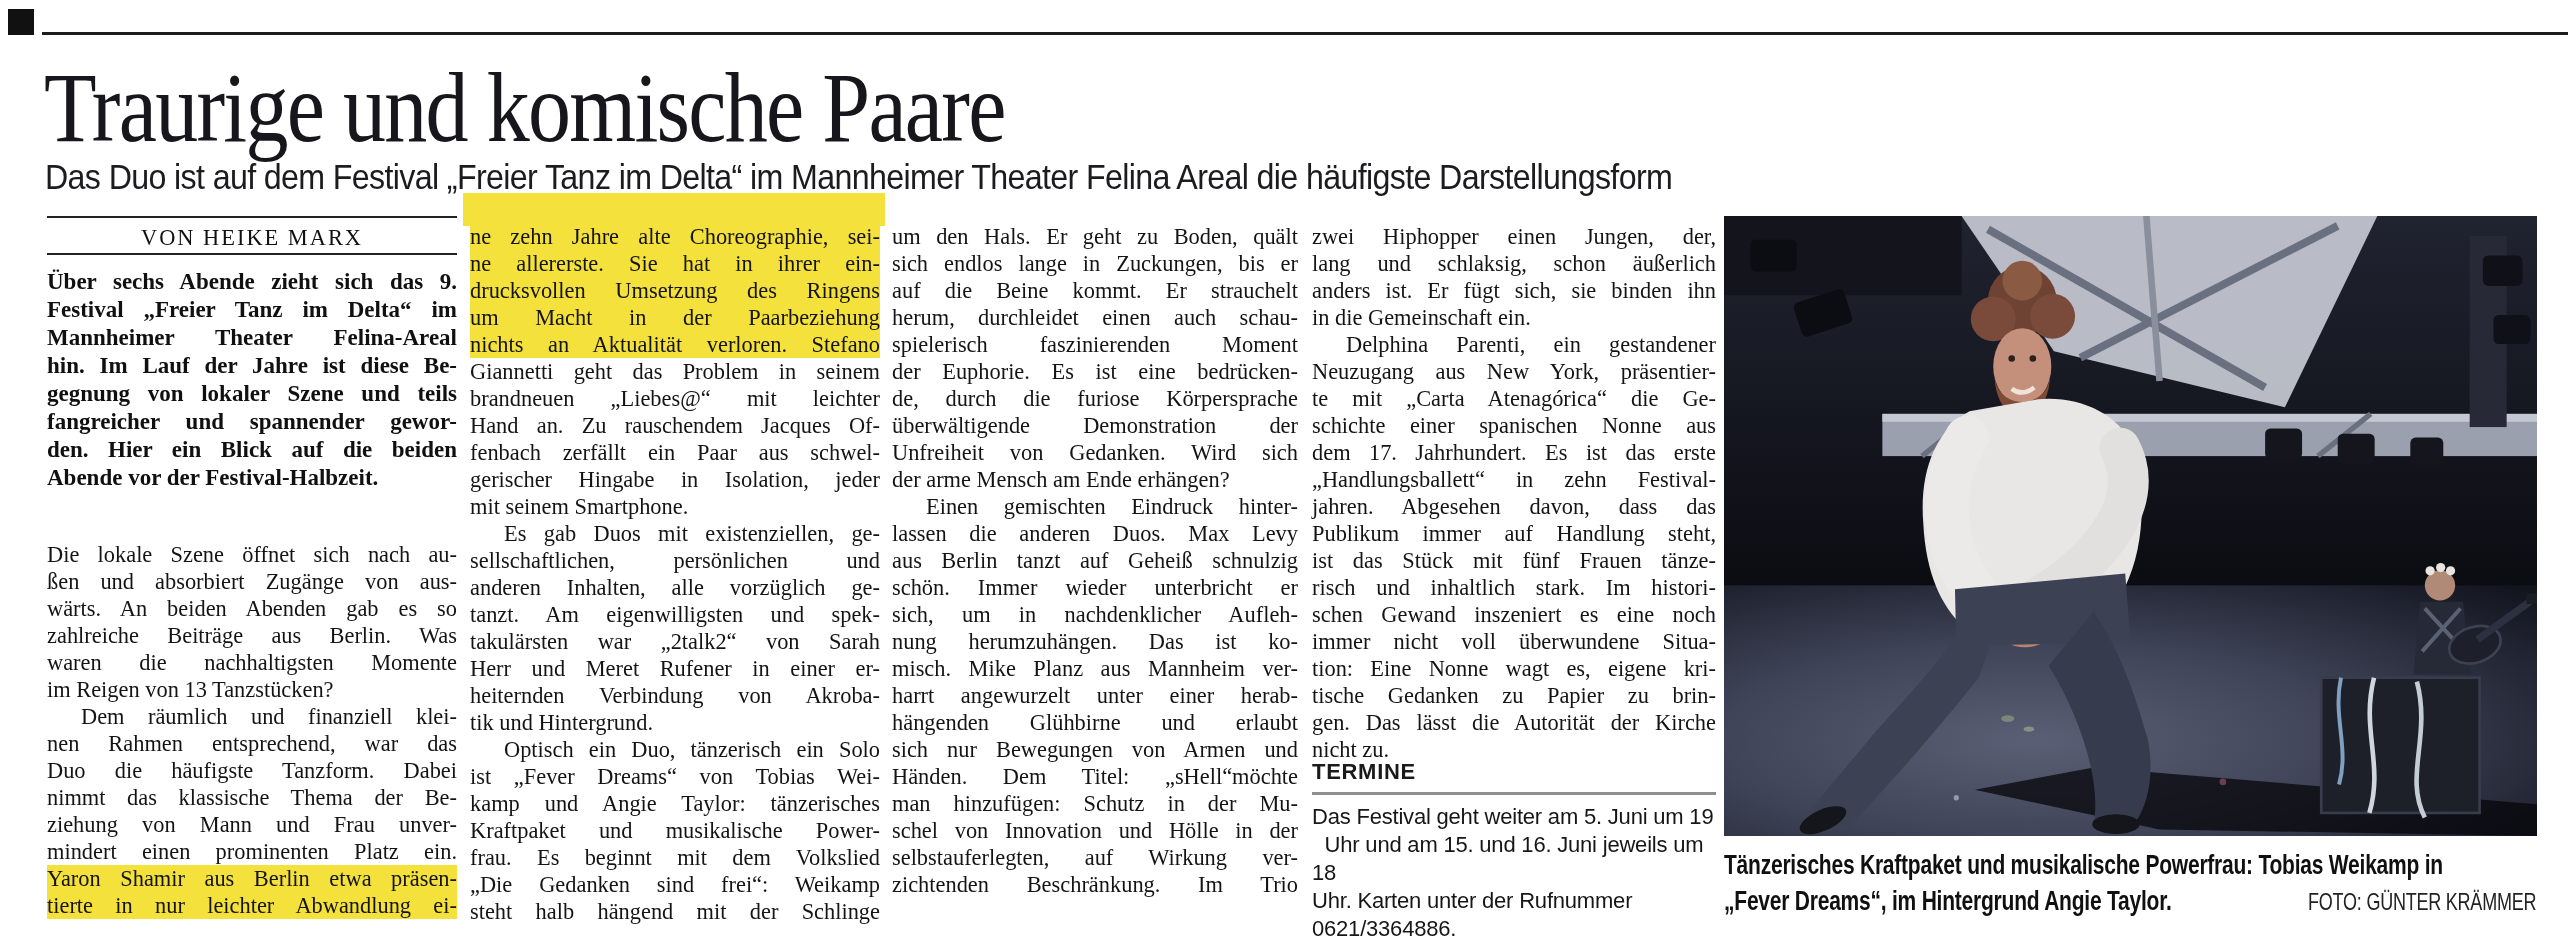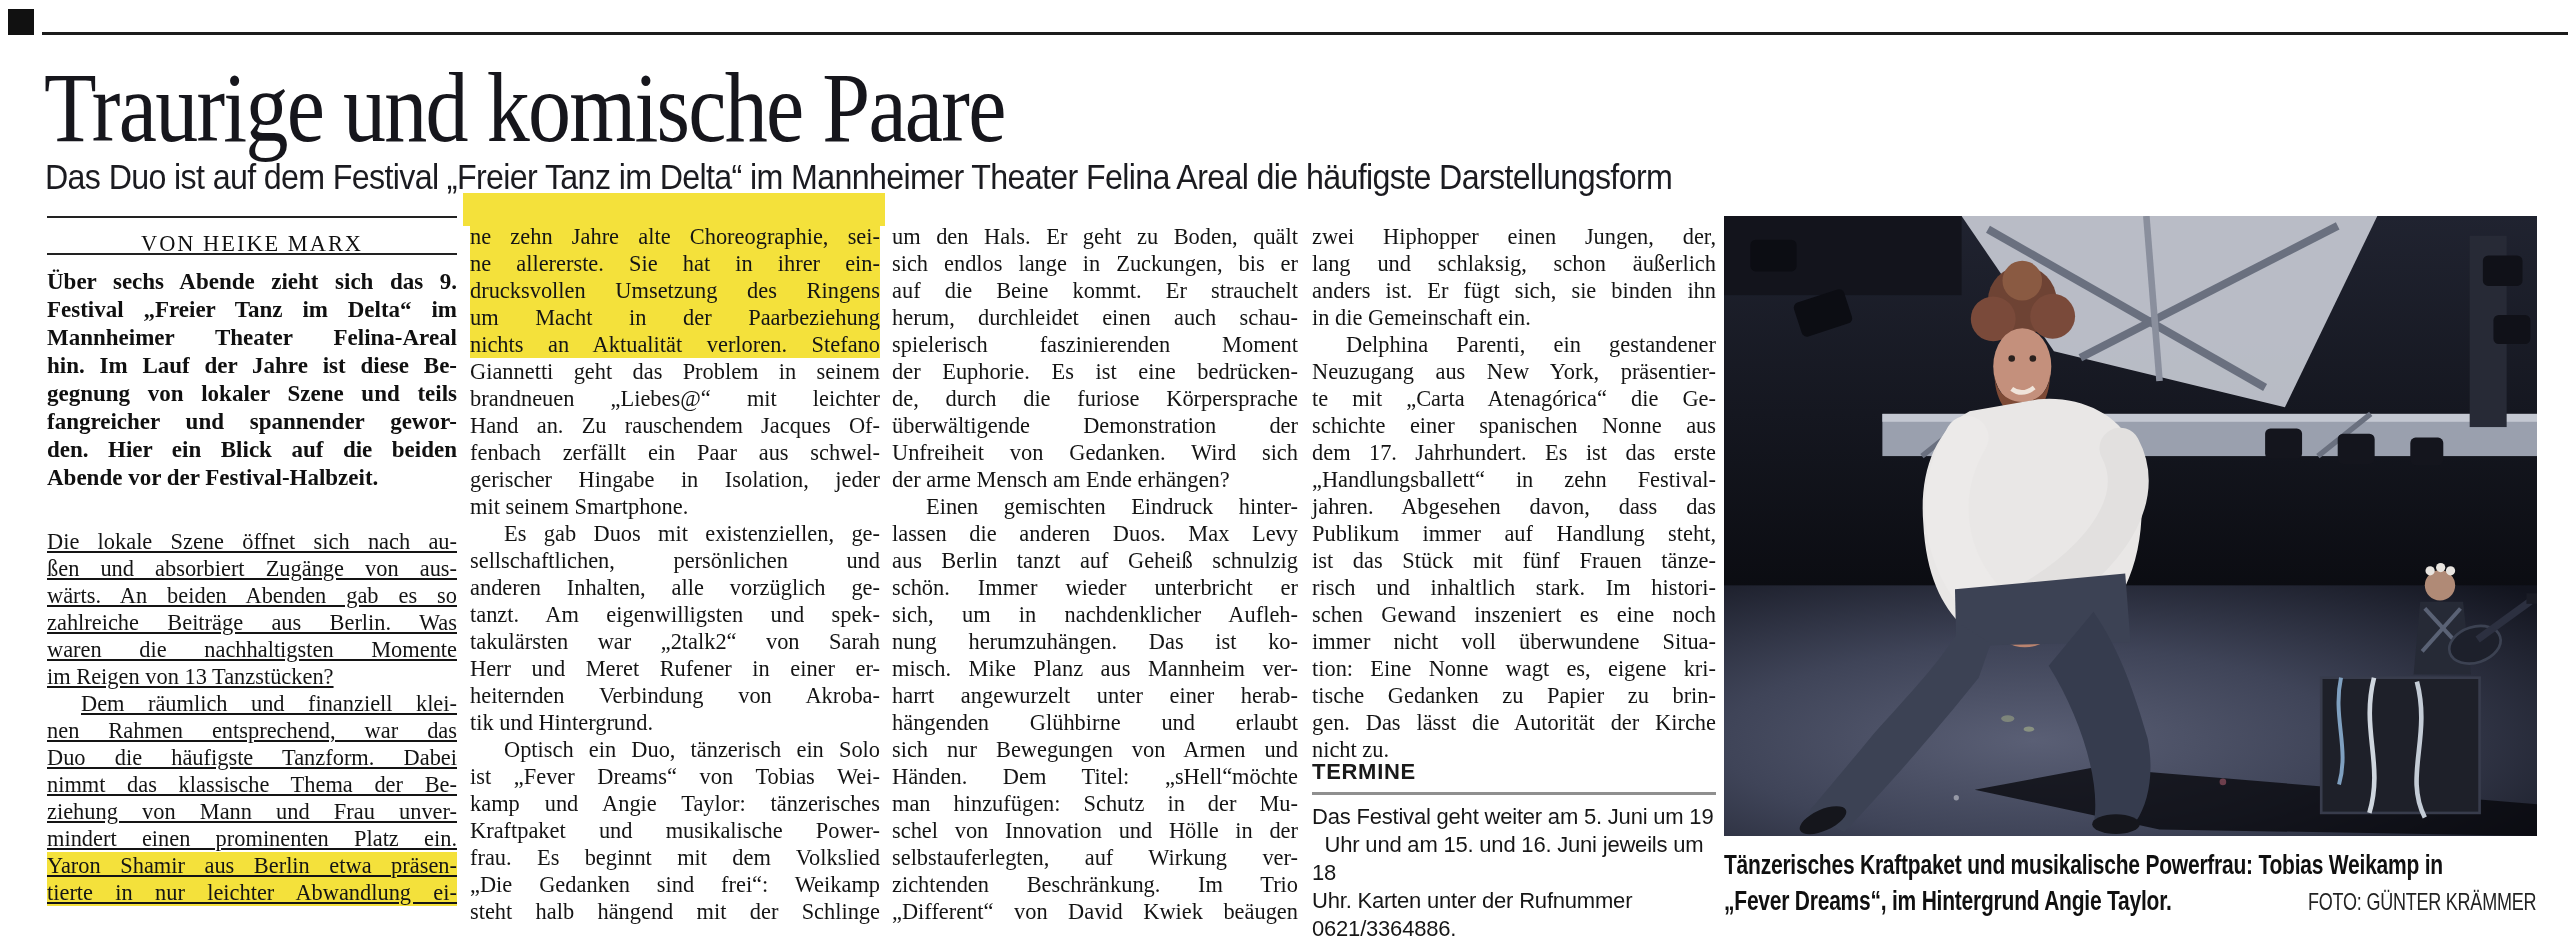--- a/index.html
+++ b/index.html
@@ -14,28 +14,28 @@
   
   #headline{left:44px;top:55px;font-size:100px;line-height:106px;font-weight:400;
             letter-spacing:-2px;transform:scaleX(0.86);transform-origin:left top;
             white-space:nowrap;color:#16161c;}
   #subhead{left:45px;top:156px;font-family:"Liberation Sans",sans-serif;font-size:35px;
            line-height:41px;font-weight:400;letter-spacing:-0.7px;transform:scaleX(0.92);
            transform-origin:left top;white-space:nowrap;color:#1b1b20;}
 
   
   #byline-rule-top{left:47px;top:216px;width:410px;height:2px;background:#222;}
-  #byline{left:47px;top:228px;width:410px;text-align:center;font-size:22.4px;line-height:32px;
+  #byline{left:47px;top:222px;width:410px;text-align:center;font-size:22.4px;line-height:32px;
           letter-spacing:2px;color:#111;}
   #byline-rule-bottom{left:47px;top:253px;width:410px;height:2px;background:#222;}
 
   
   .col{width:410px;}
   #col1-lead{left:47px;top:268px;}
-  #col1-rest{left:47px;top:528px;text-decoration:underline;}
+  #col1-rest{left:47px;top:541px;}
   #col2{left:470px;top:223px;}
   #col3{left:892px;top:223px;width:406px;}
   #col4{left:1312px;top:223px;width:404px;}
 
   .ln{font-size:22.4px;line-height:27px;text-align:justify;text-align-last:justify;
       color:#141414;}
   .ln.end{text-align-last:left;}
   .ln.in{text-indent:34px;}
   .ln.hl{background:#f4e13b;}
   #col1-lead .ln{font-weight:700;font-size:23px;line-height:28px;color:#101010;}
@@ -152,21 +152,20 @@
       <div class="ln">nung herumzuhängen. Das ist ko-</div>
       <div class="ln">misch. Mike Planz aus Mannheim ver-</div>
       <div class="ln">harrt angewurzelt unter einer herab-</div>
       <div class="ln">hängenden Glühbirne und erlaubt</div>
       <div class="ln">sich nur Bewegungen von Armen und</div>
       <div class="ln">Händen. Dem Titel: „sHell“möchte</div>
       <div class="ln">man hinzufügen: Schutz in der Mu-</div>
       <div class="ln">schel von Innovation und Hölle in der</div>
       <div class="ln">selbstauferlegten, auf Wirkung ver-</div>
       <div class="ln">zichtenden Beschränkung. Im Trio</div>
-      <div class="ln">„Different“ von David Kwiek beäugen</div>
     </div>
   <div class="abs col" id="col4">
       <div class="ln">zwei Hiphopper einen Jungen, der,</div>
       <div class="ln">lang und schlaksig, schon äußerlich</div>
       <div class="ln">anders ist. Er fügt sich, sie binden ihn</div>
       <div class="ln end">in die Gemeinschaft ein.</div>
       <div class="ln in">Delphina Parenti, ein gestandener</div>
       <div class="ln">Neuzugang aus New York, präsentier-</div>
       <div class="ln">te mit „Carta Atenagórica“ die Ge-</div>
       <div class="ln">schichte einer spanischen Nonne aus</div>

